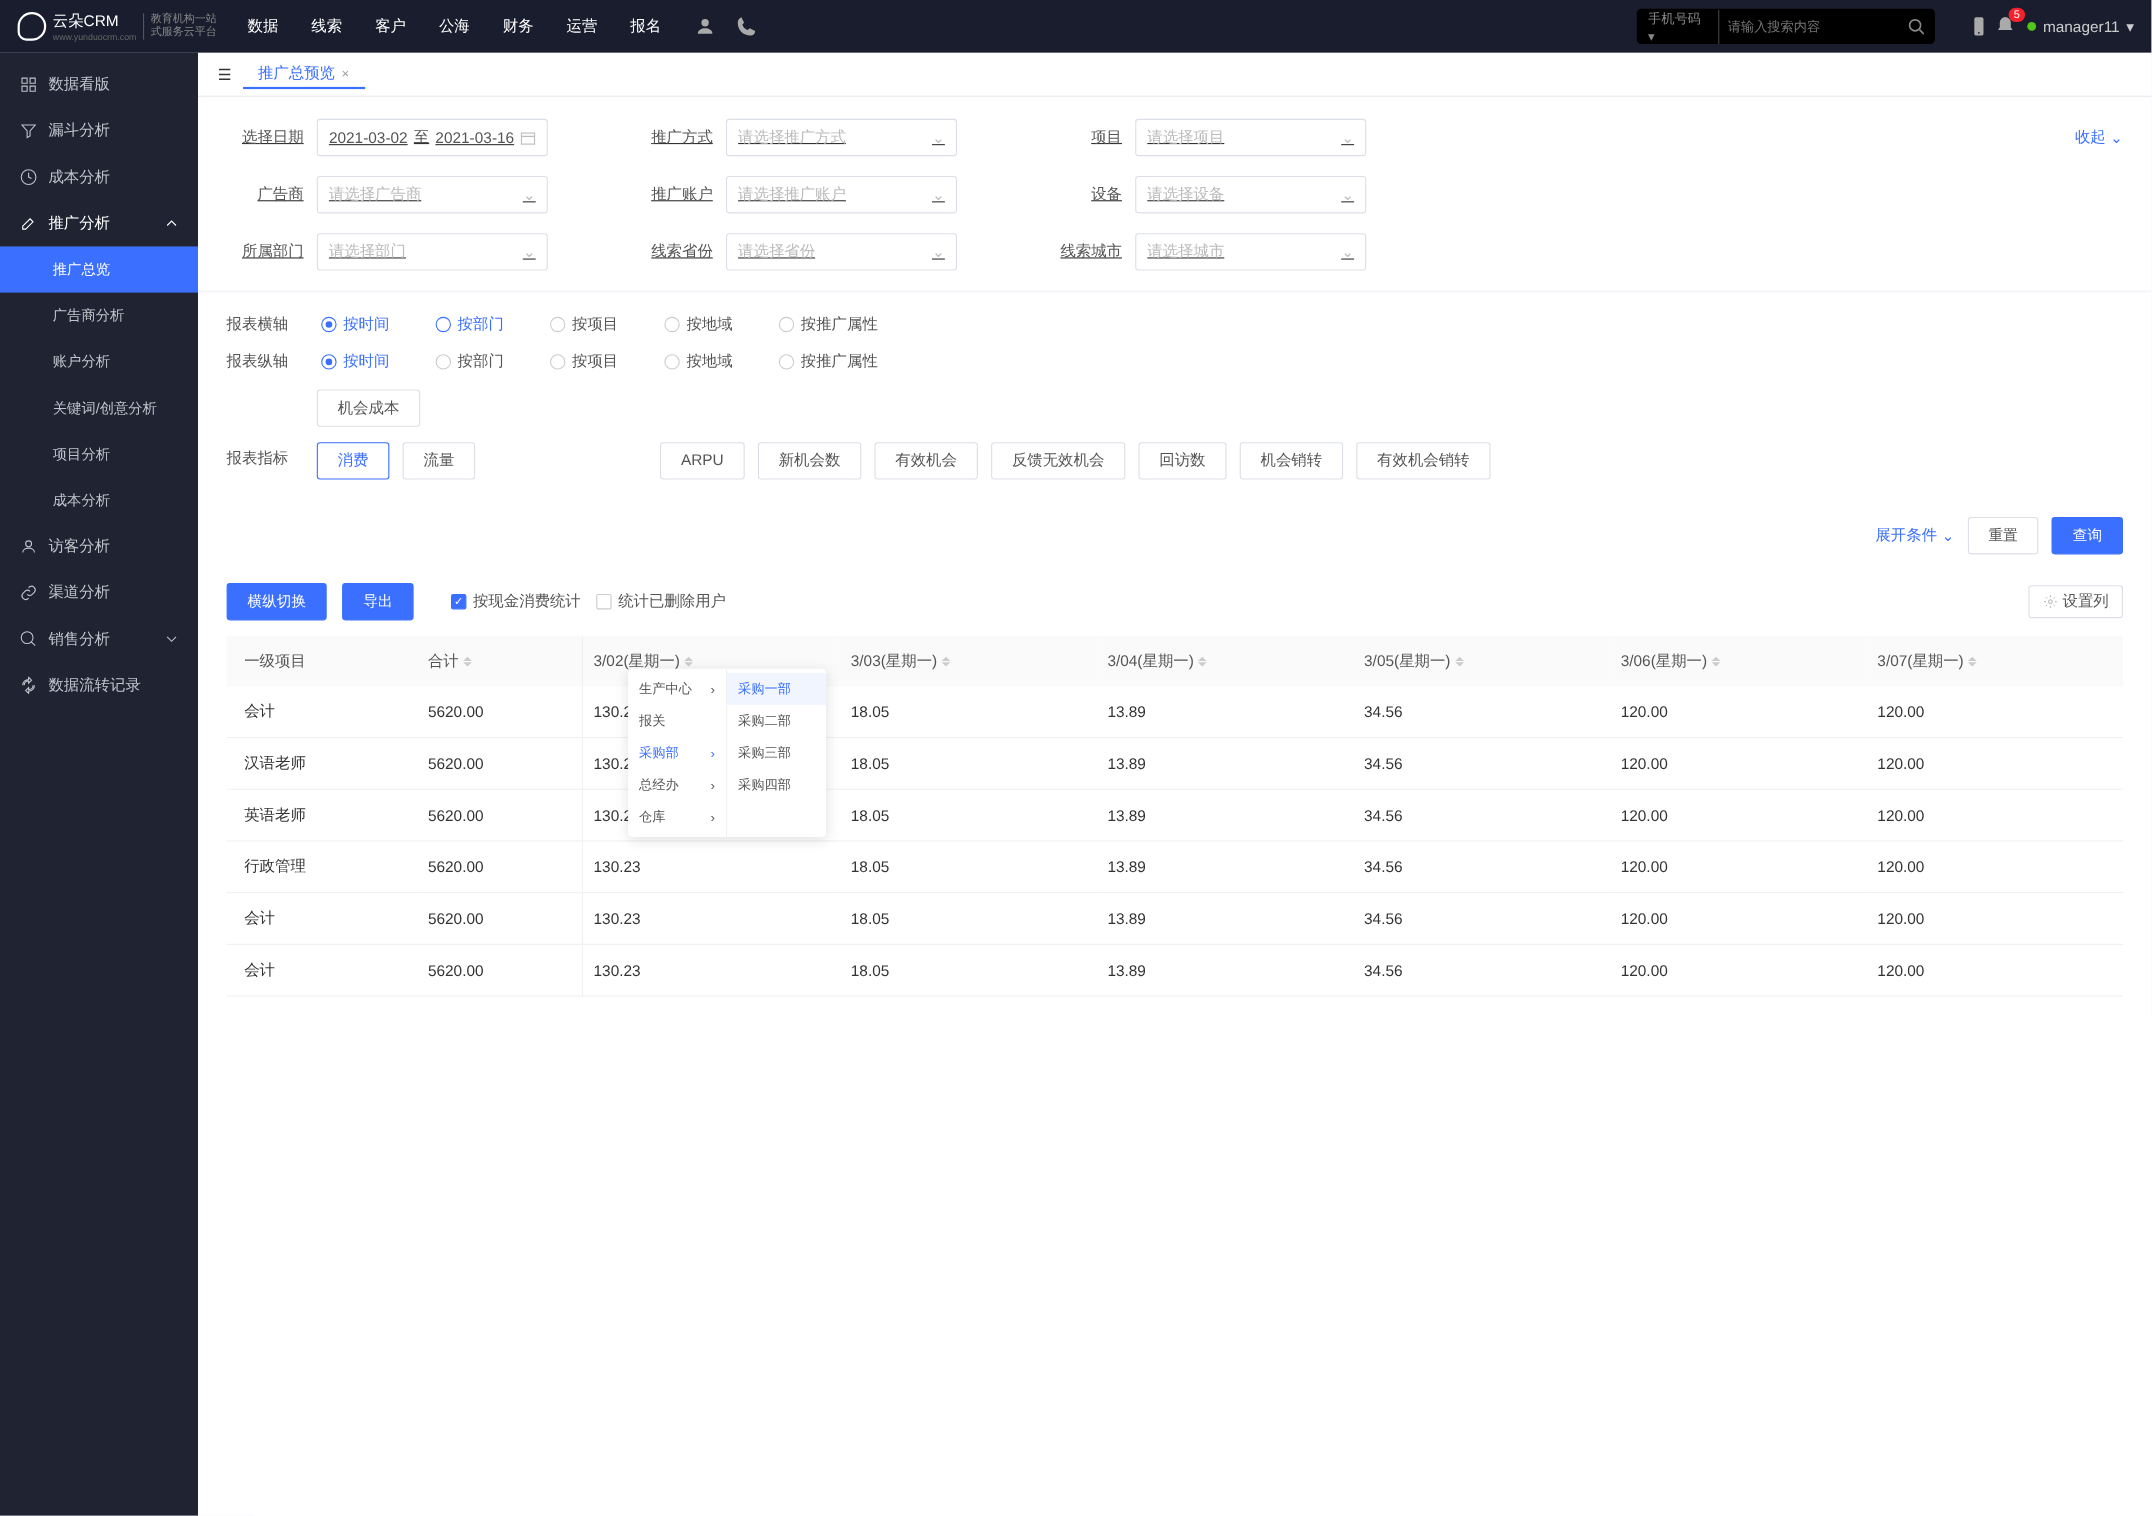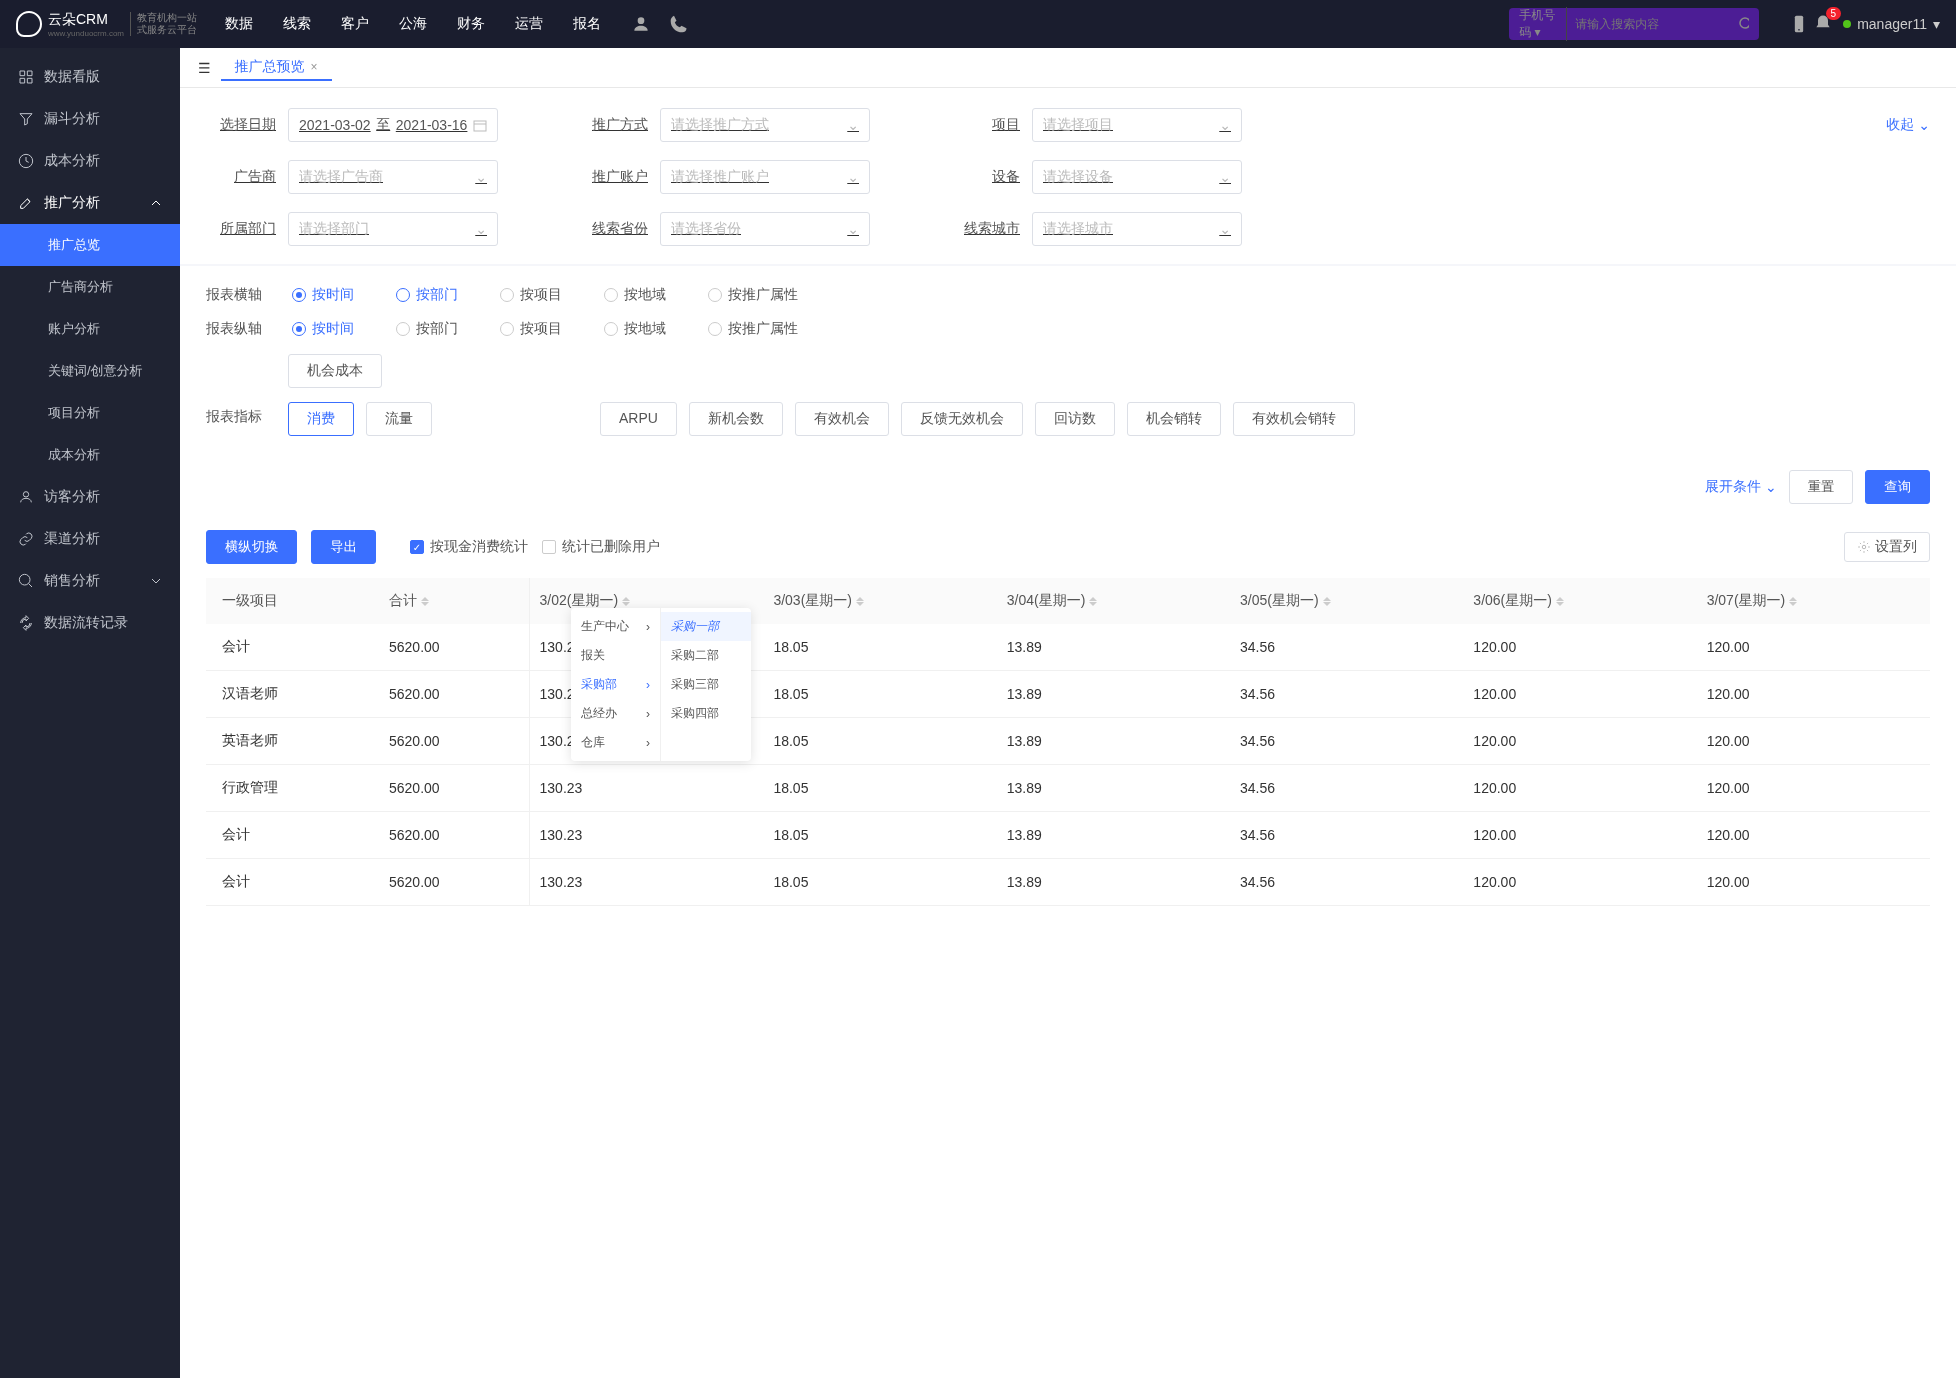--- a/index.html
+++ b/index.html
@@ -6,21 +6,21 @@
 body { font-family: -apple-system, "PingFang SC", "Microsoft YaHei", sans-serif; font-size: 14px; background: #f5f6fa; color: #333; }
 .header { background: #1a1d2e; height: 48px; display: flex; align-items: center; padding: 0 16px; color: #fff; }
 .logo { display: flex; align-items: center; gap: 6px; margin-right: 28px; font-size: 14px; }
 .logo-icon { width: 26px; height: 26px; border: 2px solid #fff; border-radius: 50% 50% 50% 8px; position: relative; }
 .logo-sub { font-size: 10px; color: #888; border-left: 1px solid #555; padding-left: 6px; line-height: 1.2; }
 .nav { display: flex; gap: 30px; }
 .nav-item { color: #ffffff; cursor: pointer; }
 .nav-item.active { color: #fff; }
 .header-icons { display: flex; align-items: center; gap: 18px; margin-left: 30px; }
 .header-icon { width: 20px; height: 20px; fill: #aaa; cursor: pointer; }
-.search-box { margin-left: auto; display: flex; align-items: center; background: #4c1d95; border-radius: 4px; height: 32px; padding: 0 10px; width: 250px; }
+.search-box { margin-left: auto; display: flex; align-items: center; background: #000000; border-radius: 4px; height: 32px; padding: 0 10px; width: 271px; }
 .search-prefix { color: #888; font-size: 12px; padding-right: 8px; border-right: 1px solid #444; }
 .search-input { background: transparent; border: none; color: #ccc; padding: 0 8px; flex: 1; outline: none; font-size: 12px; }
 .bell { position: relative; cursor: pointer; margin-left: 4px; }
 .badge { position: absolute; top: -6px; right: -8px; background: #f5222d; color: #fff; font-size: 10px; border-radius: 8px; padding: 1px 5px; }
 .user { display: flex; align-items: center; gap: 6px; margin-left: 10px; color: #ccc; cursor: pointer; }
 .user-dot { width: 8px; height: 8px; background: #52c41a; border-radius: 50%; }
 .layout { display: flex; height: calc(100vh - 48px); }
 .sidebar { width: 180px; background: #1f2332; color: #c0c4cc; padding-top: 8px; overflow-y: auto; }
 .side-item { display: flex; align-items: center; gap: 10px; padding: 12px 18px; cursor: pointer; }
 .side-item.active { background: #3a6fff; color: #fff; }
@@ -54,21 +54,21 @@
 .radio.hovered { color: #3a6fff; }
 .radio.hovered .radio-dot { border-color: #3a6fff; }
 .tag-row { display: flex; flex-wrap: wrap; gap: 12px; margin-bottom: 14px; position: relative; }
 .tag-label { width: 70px; color: #555; padding-top: 6px; }
 .tag-btn { border: 1px solid #dcdfe6; border-radius: 3px; padding: 7px 18px; color: #555; cursor: pointer; background: #fff; }
 .tag-btn.active { border-color: #3a6fff; color: #3a6fff; }
 .cascade { position: absolute; left: 365px; top: 322px; display: flex; background: #fff; box-shadow: 0 2px 12px rgba(0,0,0,0.12); border-radius: 4px; z-index: 10; }
 .cascade-col { width: 90px; padding: 4px 0; border-right: 1px solid #f0f0f0; }
 .cascade-col:last-child { border-right: none; }
 .cascade-item { padding: 6px 10px; display: flex; align-items: center; justify-content: space-between; font-size: 12px; cursor: pointer; color: #555; }
-.cascade-item.highlight { background: #f0f5ff; color: #3a6fff; font-style: italic; }
+.cascade-item.highlight { background: #f0f5ff; color: #3a6fff; }
 .cascade-item.selected { color: #3a6fff; }
 .actions { display: flex; align-items: center; justify-content: flex-end; gap: 12px; padding: 20px 0 12px; }
 .link-btn { color: #3a6fff; cursor: pointer; display: flex; align-items: center; gap: 4px; }
 .btn { border: 1px solid #dcdfe6; background: #fff; border-radius: 3px; padding: 7px 18px; cursor: pointer; color: #555; }
 .btn.primary { background: #3a6fff; border-color: #3a6fff; color: #fff; }
 .toolbar { display: flex; align-items: center; gap: 14px; padding: 14px 0; }
 .checkbox { display: flex; align-items: center; gap: 6px; cursor: pointer; color: #555; }
 .check-box { width: 14px; height: 14px; border: 1px solid #ccc; border-radius: 2px; display: flex; align-items: center; justify-content: center; }
 .check-box.checked { background: #3a6fff; border-color: #3a6fff; }
 .check-box.checked::after { content: '✓'; color: #fff; font-size: 10px; }

